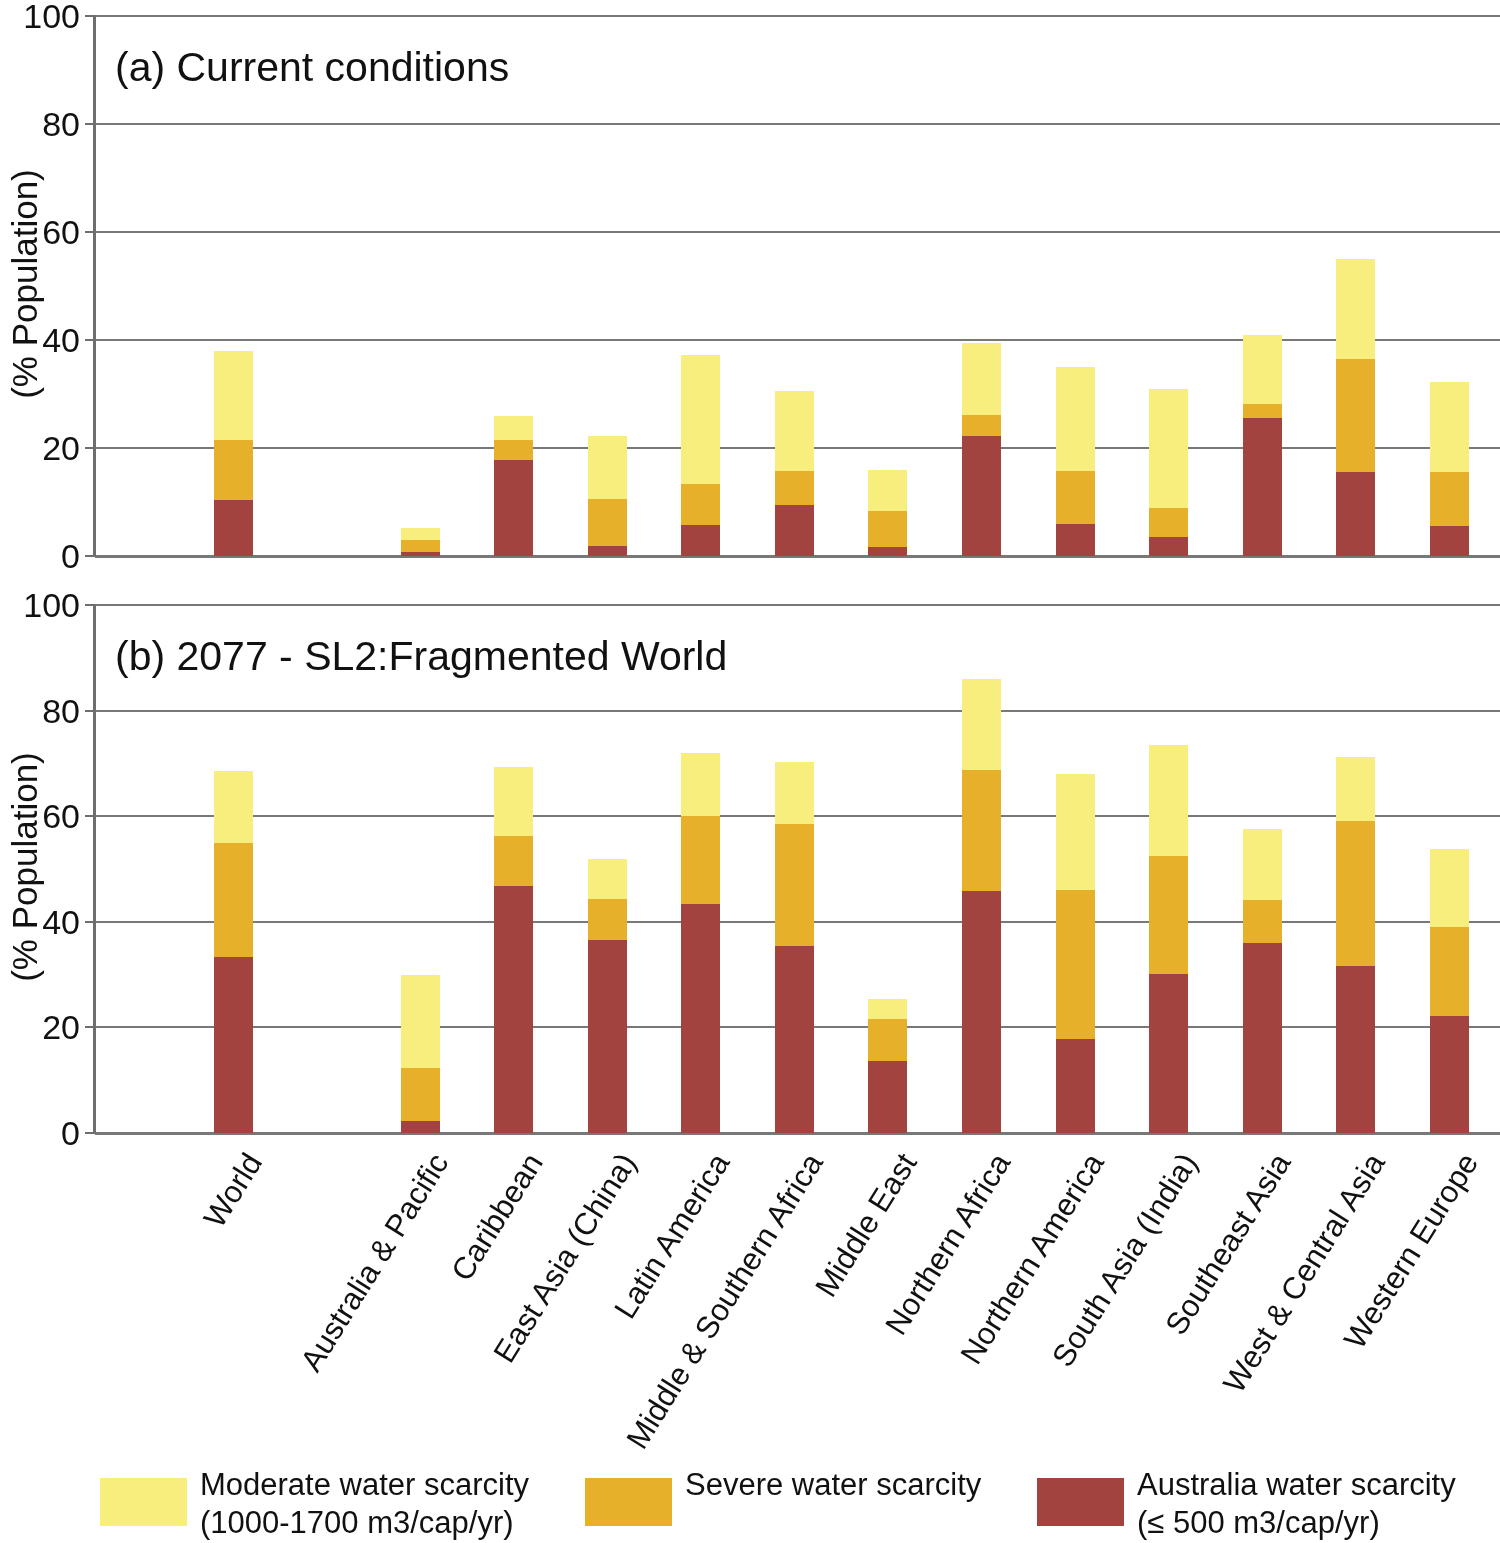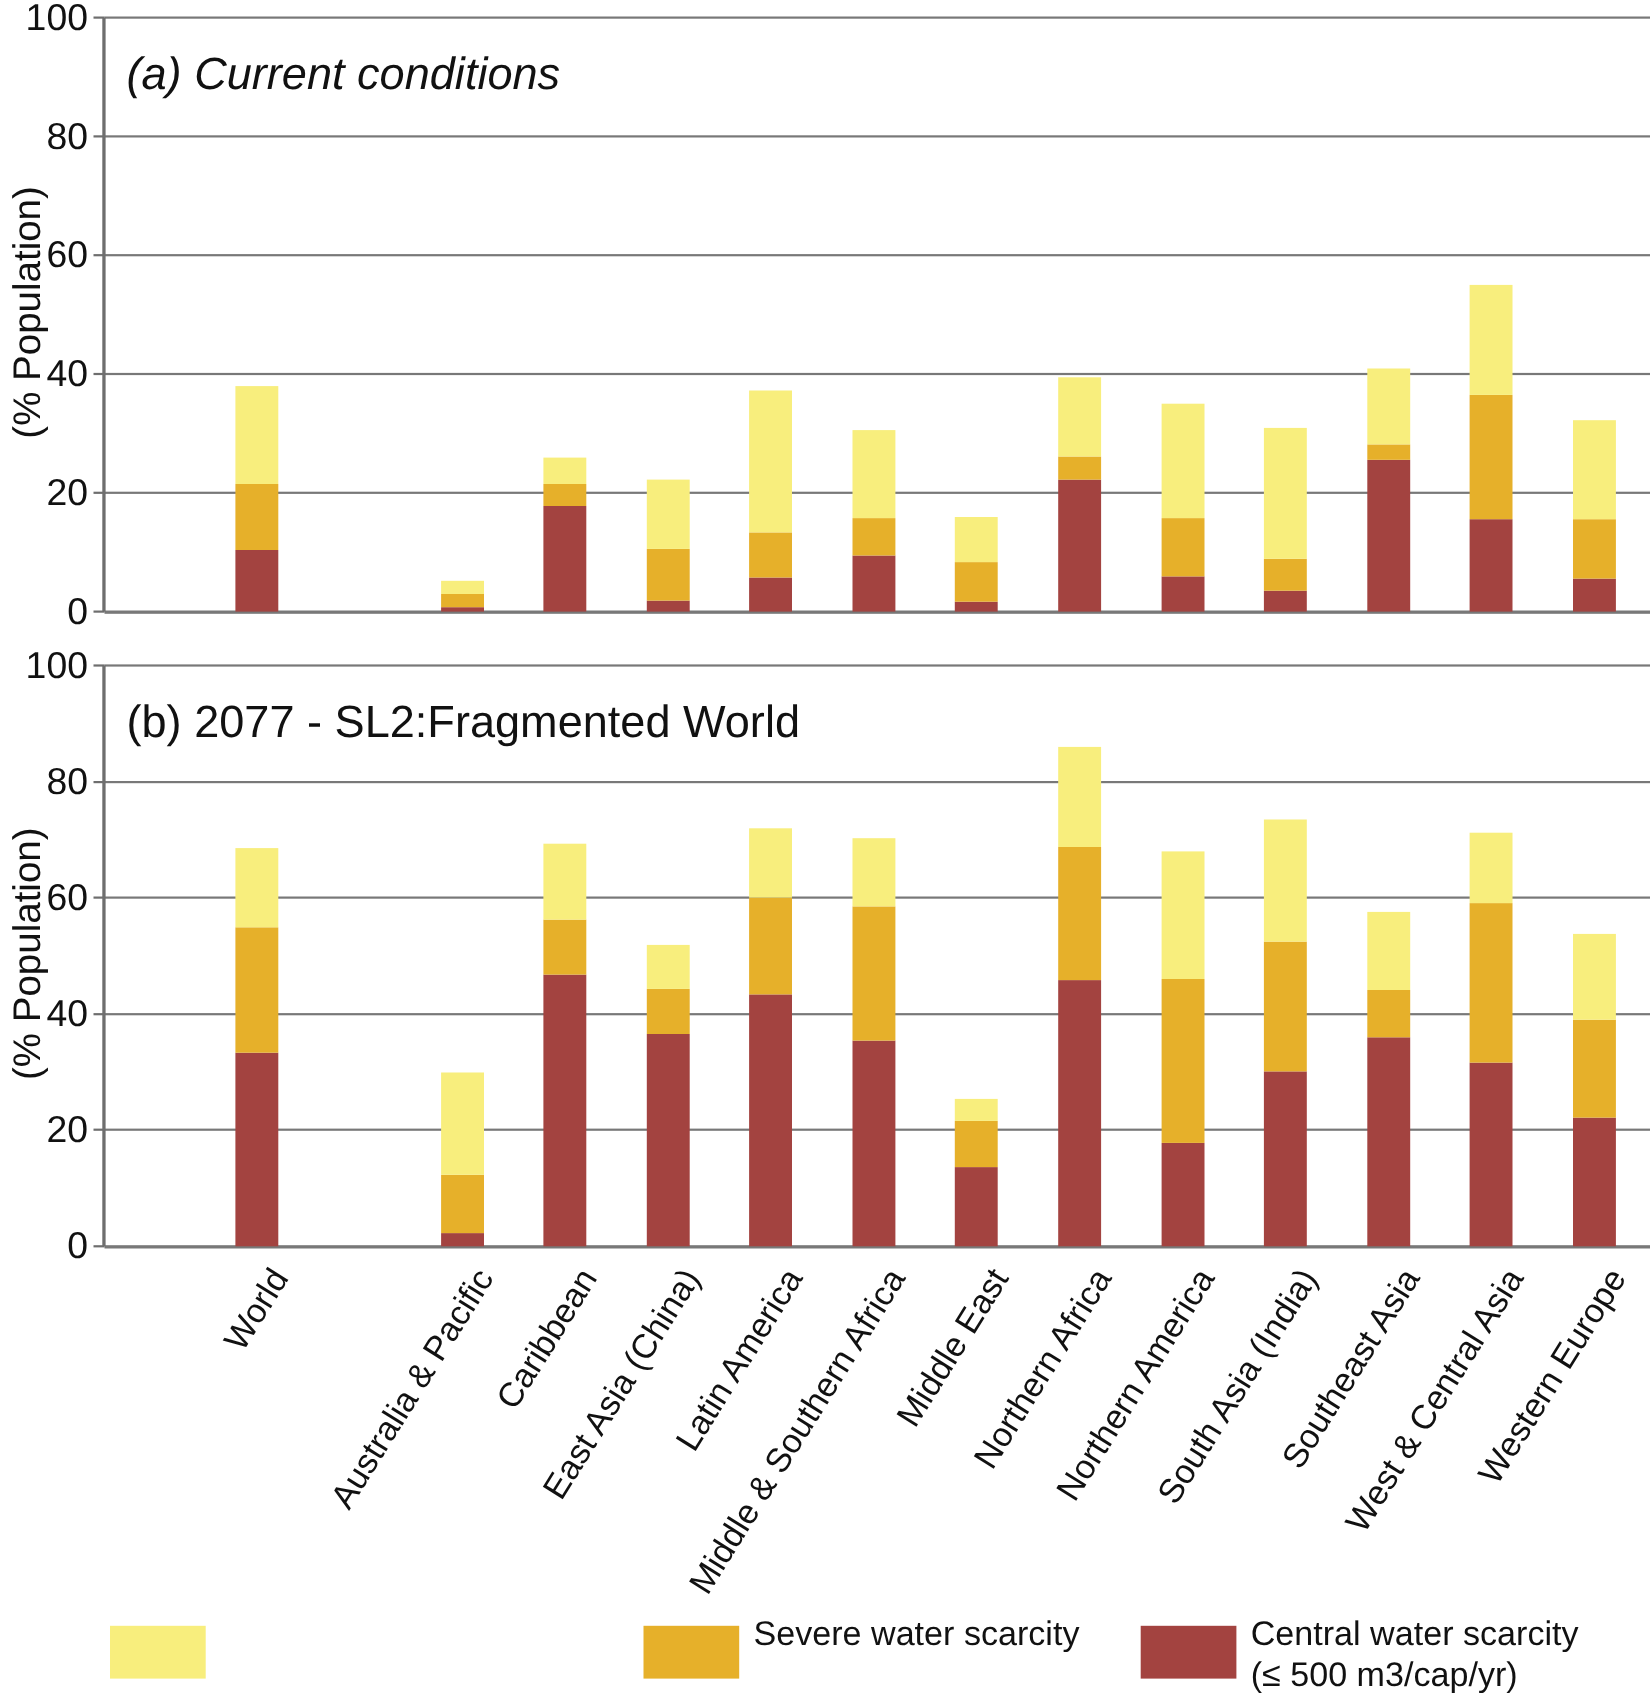--- a/index.html
+++ b/index.html
@@ -93,21 +93,21 @@
       <div class="bar-seg" style="left: 1149.2px; top: 373.14px; width: 39px; height: 119.34px; background: rgb(248, 238, 125);"></div>
       <div class="bar-seg" style="left: 1242.77px; top: 402.3px; width: 39px; height: 137.7px; background: rgb(163, 67, 64);"></div>
       <div class="bar-seg" style="left: 1242.77px; top: 388.26px; width: 39px; height: 14.04px; background: rgb(230, 176, 42);"></div>
       <div class="bar-seg" style="left: 1242.77px; top: 319.14px; width: 39px; height: 69.12px; background: rgb(248, 238, 125);"></div>
       <div class="bar-seg" style="left: 1336.34px; top: 455.76px; width: 39px; height: 84.24px; background: rgb(163, 67, 64);"></div>
       <div class="bar-seg" style="left: 1336.34px; top: 343.44px; width: 39px; height: 112.32px; background: rgb(230, 176, 42);"></div>
       <div class="bar-seg" style="left: 1336.34px; top: 243px; width: 39px; height: 100.44px; background: rgb(248, 238, 125);"></div>
       <div class="bar-seg" style="left: 1429.91px; top: 509.76px; width: 39px; height: 30.24px; background: rgb(163, 67, 64);"></div>
       <div class="bar-seg" style="left: 1429.91px; top: 456.3px; width: 39px; height: 53.46px; background: rgb(230, 176, 42);"></div>
       <div class="bar-seg" style="left: 1429.91px; top: 366.12px; width: 39px; height: 90.18px; background: rgb(248, 238, 125);"></div>
-      <div class="panel-title" style="left: 115px; top: 28px; font-style: italic;">(a) Current conditions</div>
+      <div class="panel-title" style="left: 115px; top: 28px;">(a) Current conditions</div>
       <div class="y-axis-title" style="left: -215px; top: 248px; width: 480px; text-align: center;">(% Population)</div>
     </div>
     <div class="panel" style="top: 605px; height: 528px;">
       <div class="gridline zero" style="left: 95px; width: 1405px; top: 527px; background: rgb(120, 120, 120);"></div>
       <div class="tickmark" style="left: 85px; top: 527px;"></div>
       <div class="ticklabel" style="left: 10px; top: 511px;">0</div>
       <div class="gridline" style="left: 95px; width: 1405px; top: 421.4px; background: rgb(120, 120, 120);"></div>
       <div class="tickmark" style="left: 85px; top: 421.4px;"></div>
       <div class="ticklabel" style="left: 10px; top: 405.4px;">20</div>
       <div class="gridline" style="left: 95px; width: 1405px; top: 315.8px; background: rgb(120, 120, 120);"></div>
@@ -173,23 +173,27 @@
     <div class="x-label" style="right: 699.58px; top: 1147px;">Middle &amp; Southern Africa</div>
     <div class="x-label" style="right: 606.01px; top: 1147px;">Middle East</div>
     <div class="x-label" style="right: 512.44px; top: 1147px;">Northern Africa</div>
     <div class="x-label" style="right: 418.87px; top: 1147px;">Northern America</div>
     <div class="x-label" style="right: 325.3px; top: 1147px;">South Asia (India)</div>
     <div class="x-label" style="right: 231.73px; top: 1147px;">Southeast Asia</div>
     <div class="x-label" style="right: 138.16px; top: 1147px;">West &amp; Central Asia</div>
     <div class="x-label" style="right: 44.59px; top: 1147px;">Western Europe</div>
     <div class="legend">
       <div class="legend-swatch" style="left: 100px; top: 1478px; background: rgb(248, 238, 125);"></div>
+      <div class="legend-text" style="left: 200px; top: 1466px;">
+        <div>Moderate water scarcity</div>
+        <div>(1000-1700 m3/cap/yr)</div>
+      </div>
       <div class="legend-swatch" style="left: 585px; top: 1478px; background: rgb(230, 176, 42);"></div>
       <div class="legend-text" style="left: 685px; top: 1466px;">
         <div>Severe water scarcity</div>
       </div>
       <div class="legend-swatch" style="left: 1037px; top: 1478px; background: rgb(163, 67, 64);"></div>
       <div class="legend-text" style="left: 1137px; top: 1466px;">
-        <div>Central water scarcity</div>
+        <div>Australia water scarcity</div>
         <div>(≤ 500 m3/cap/yr)</div>
       </div>
     </div>
   </div>
 
 </body></html>

